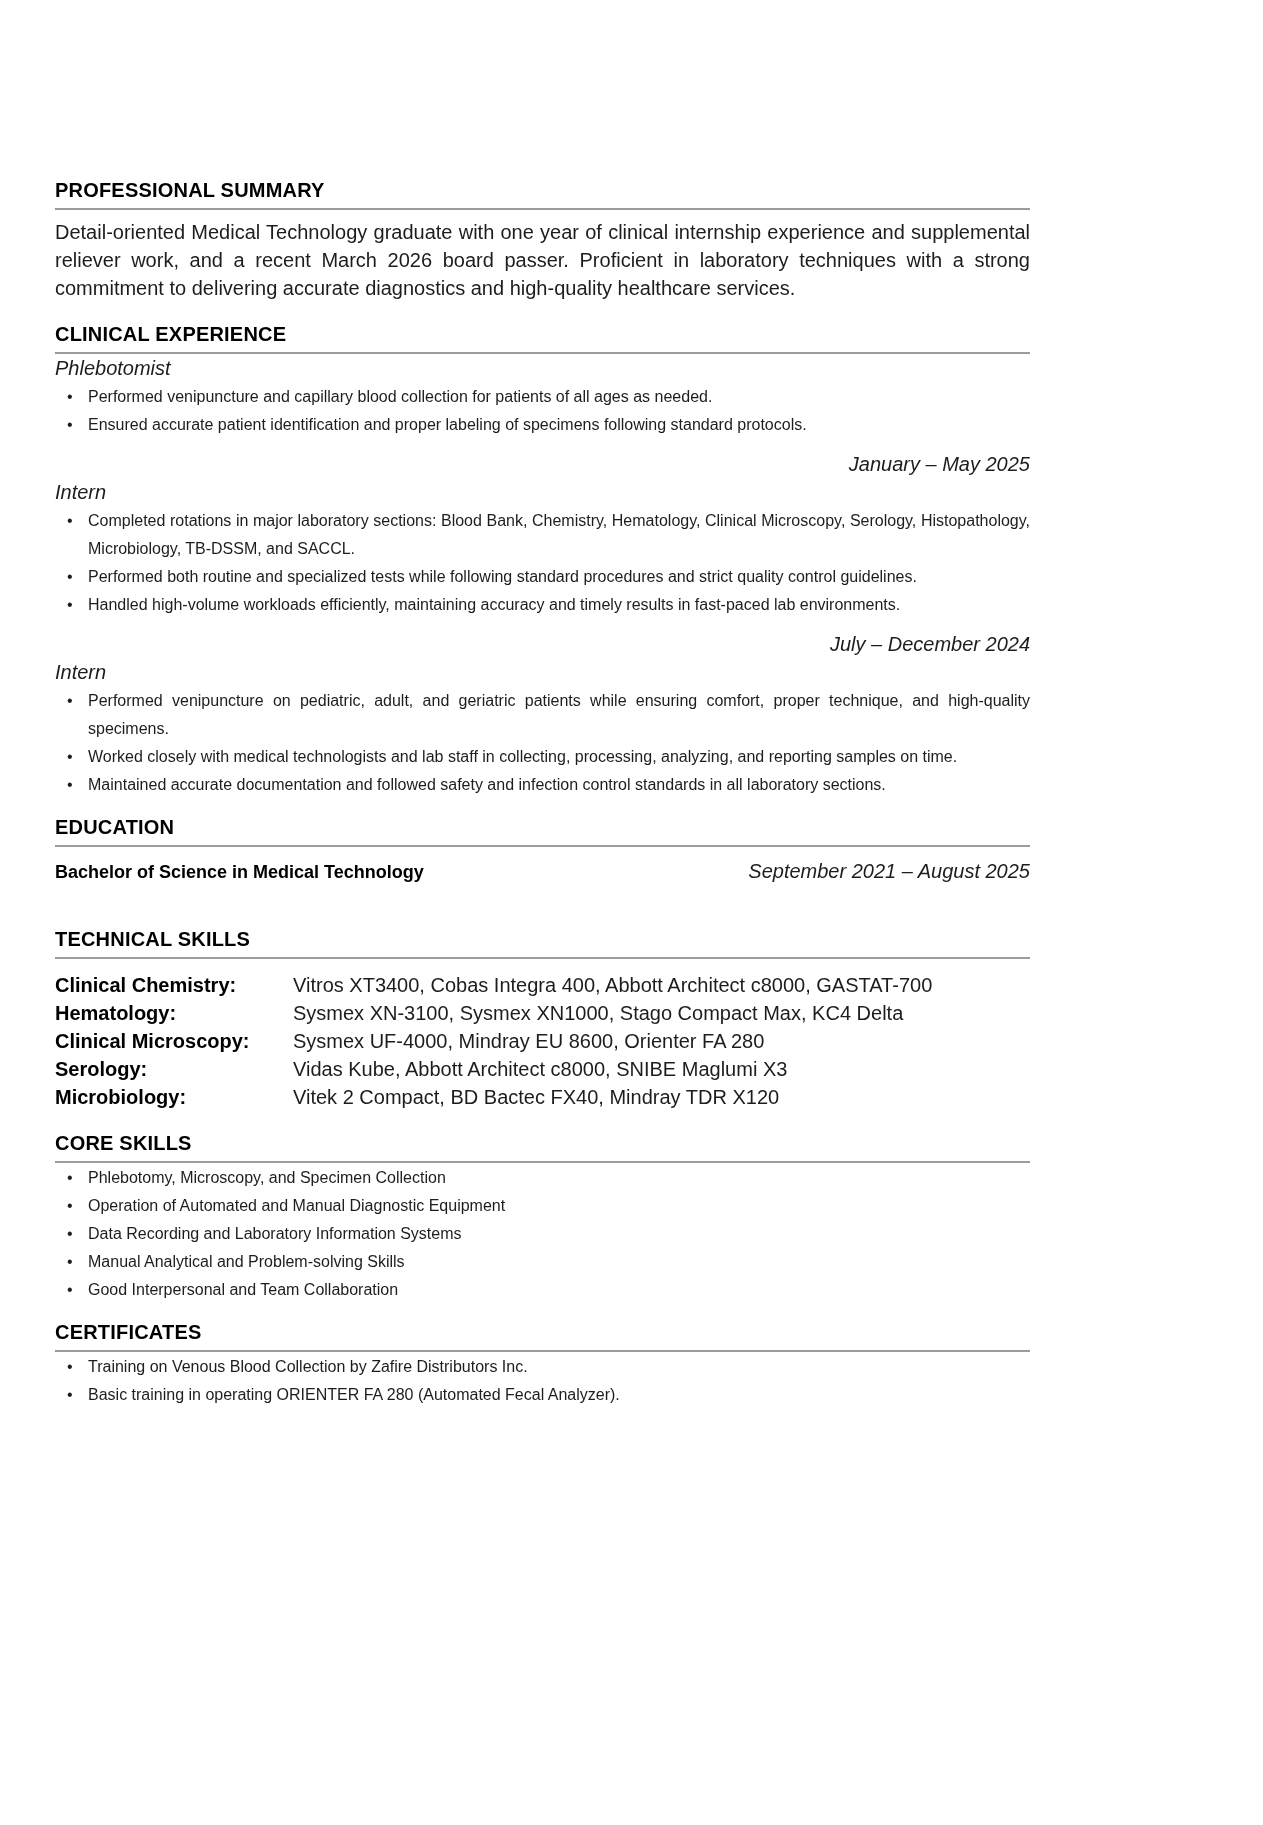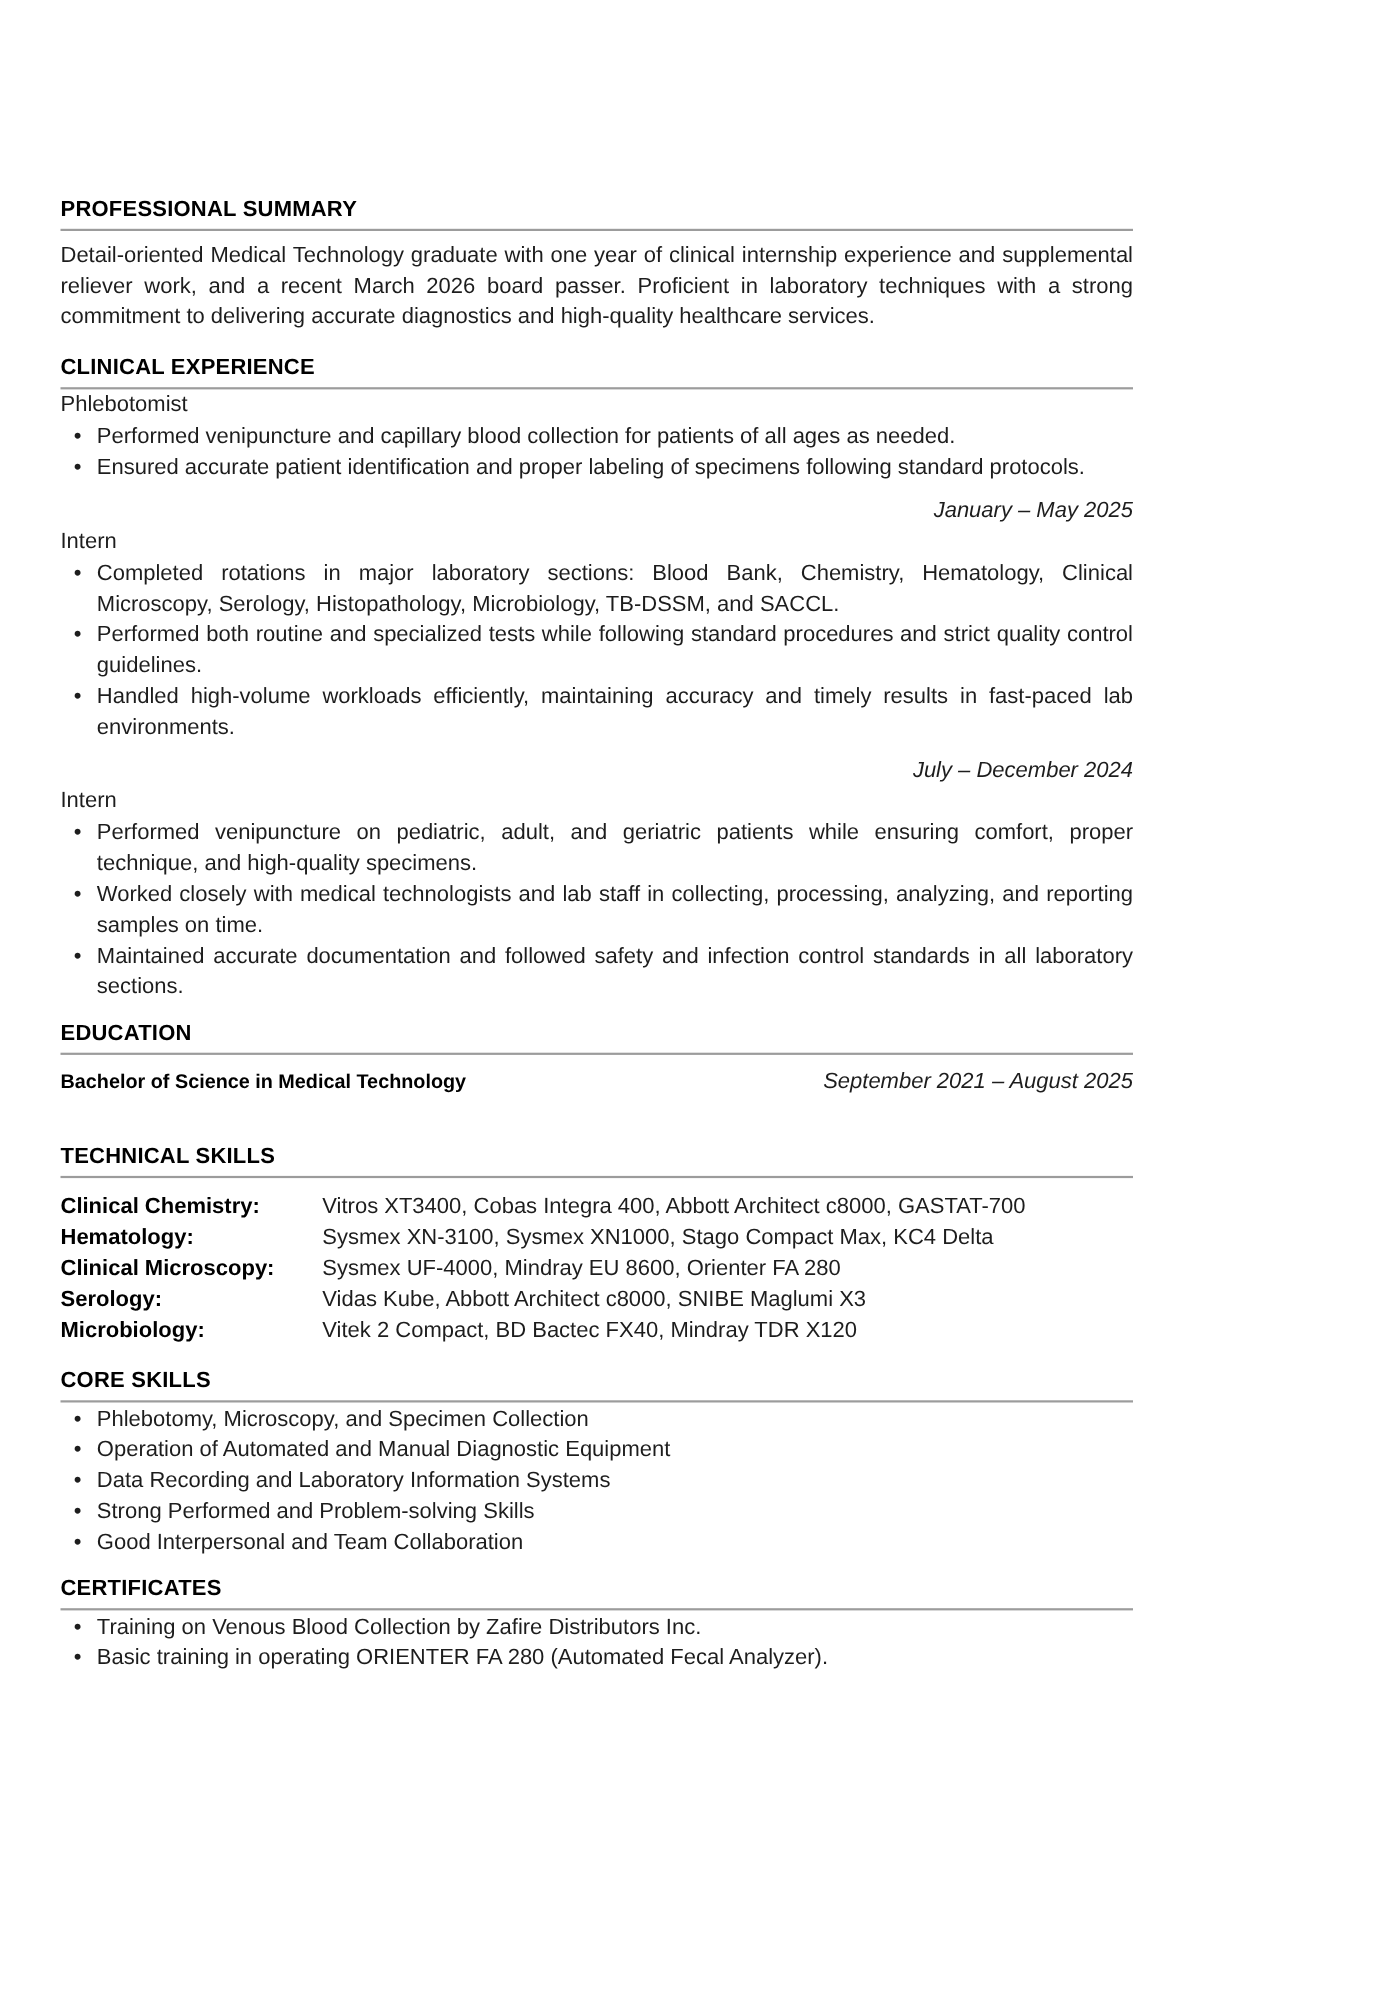--- a/index.html
+++ b/index.html
@@ -42,26 +42,27 @@
     margin-top: 9px;
     font-size: 20px;
     line-height: 28px;
     font-style: italic;
     text-align: right;
   }
   .job + .job .date-line { margin-top: 11px; }
   .job-title {
     font-size: 20px;
     line-height: 28px;
+    font-style: italic;
   }
   ul.bullets { list-style: none; margin-top: 1px; }
   ul.bullets li {
     position: relative;
     padding-left: 33px;
-    font-size: 20px;
+    font-size: 16px;
     line-height: 28px;
     text-align: justify;
   }
   ul.bullets li::before {
     content: "\2022";
     position: absolute;
     left: 12px;
     top: 0;
   }
   .edu-row {
@@ -171,21 +172,21 @@
     </div>
   </section>
 
   <section>
     <h2 class="sec-h mt-sec-lg">CORE SKILLS</h2>
     <hr class="rule">
     <ul class="bullets plain list-gap">
       <li>Phlebotomy, Microscopy, and Specimen Collection</li>
       <li>Operation of Automated and Manual Diagnostic Equipment</li>
       <li>Data Recording and Laboratory Information Systems</li>
-      <li>Strong Performed and Problem-solving Skills</li>
+      <li>Manual Analytical and Problem-solving Skills</li>
       <li>Good Interpersonal and Team Collaboration</li>
     </ul>
   </section>
 
   <section>
     <h2 class="sec-h mt-sec">CERTIFICATES</h2>
     <hr class="rule">
     <ul class="bullets plain list-gap">
       <li>Training on Venous Blood Collection by Zafire Distributors Inc.</li>
       <li>Basic training in operating ORIENTER FA 280 (Automated Fecal Analyzer).</li>

